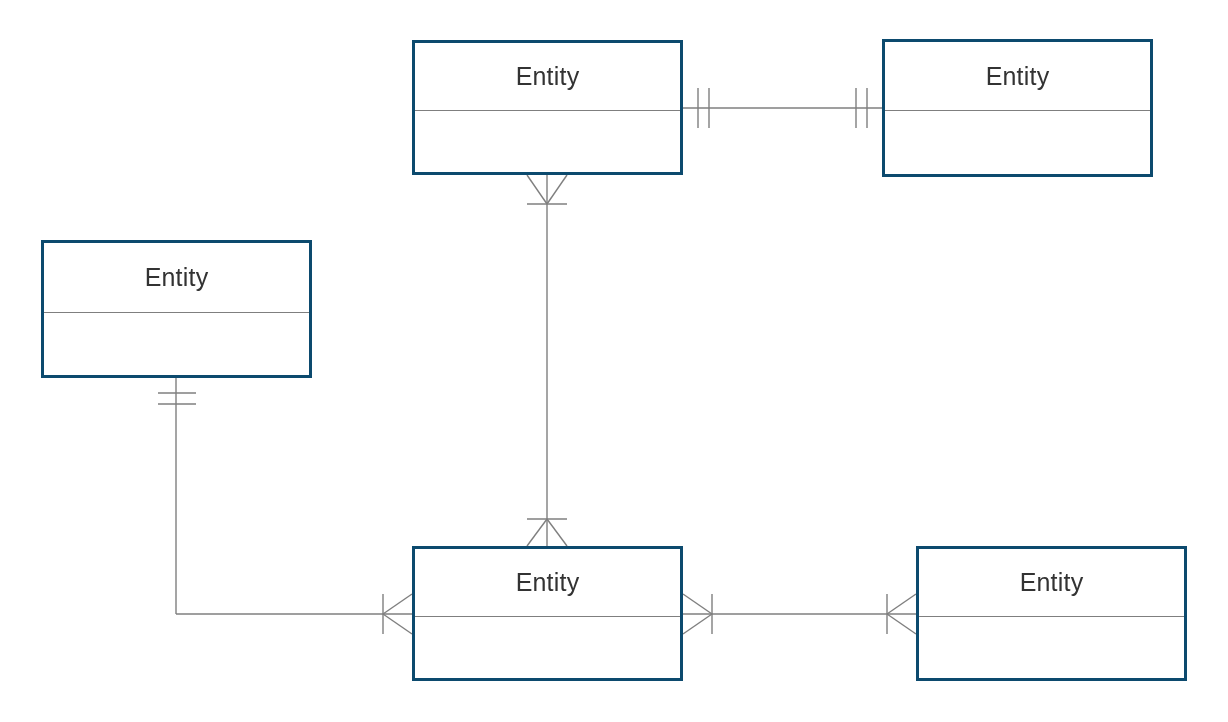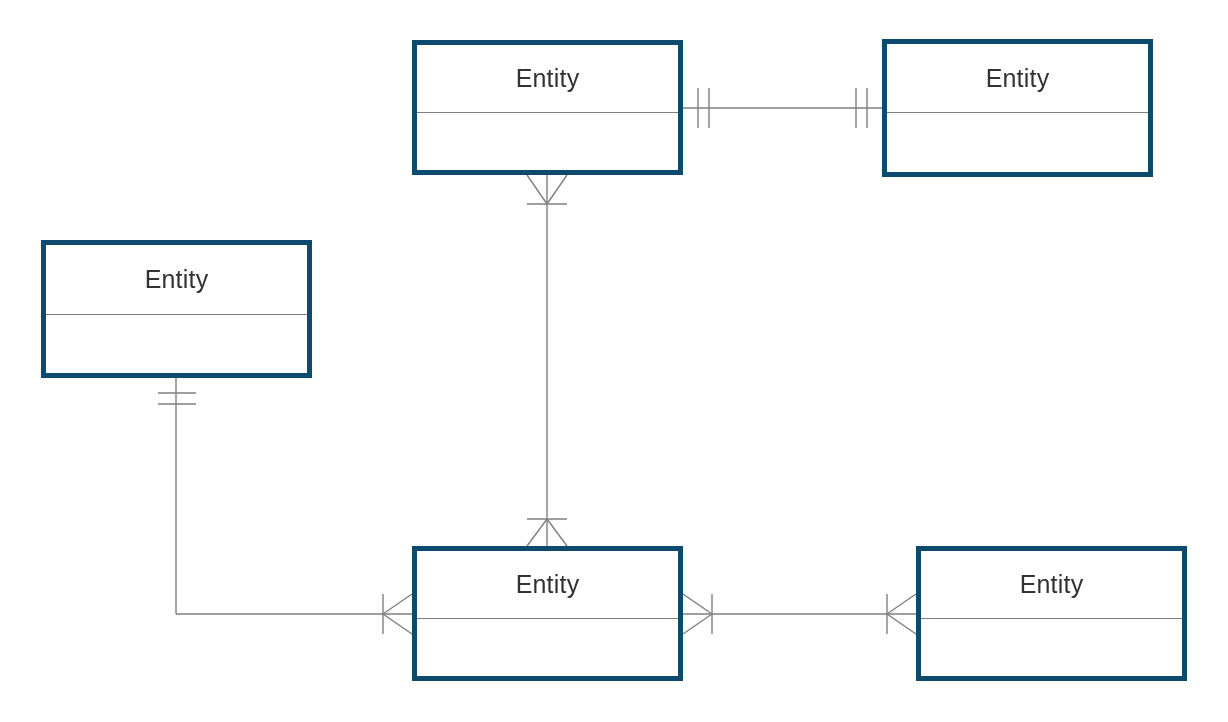--- a/index.html
+++ b/index.html
@@ -21,21 +21,21 @@
     position: absolute;
     left: 0;
     top: 0;
     width: 1228px;
     height: 722px;
   }
   .entity-box {
     position: absolute;
     box-sizing: border-box;
     background: #ffffff;
-    border: 5px solid #0c4a6e;
+    border: 3px solid #0c4a6e;
   }
   .entity-header {
     box-sizing: border-box;
     width: 100%;
     border-bottom: 1px solid #7f7f7f;
     display: flex;
     align-items: center;
     justify-content: center;
   }
   .entity-title {

